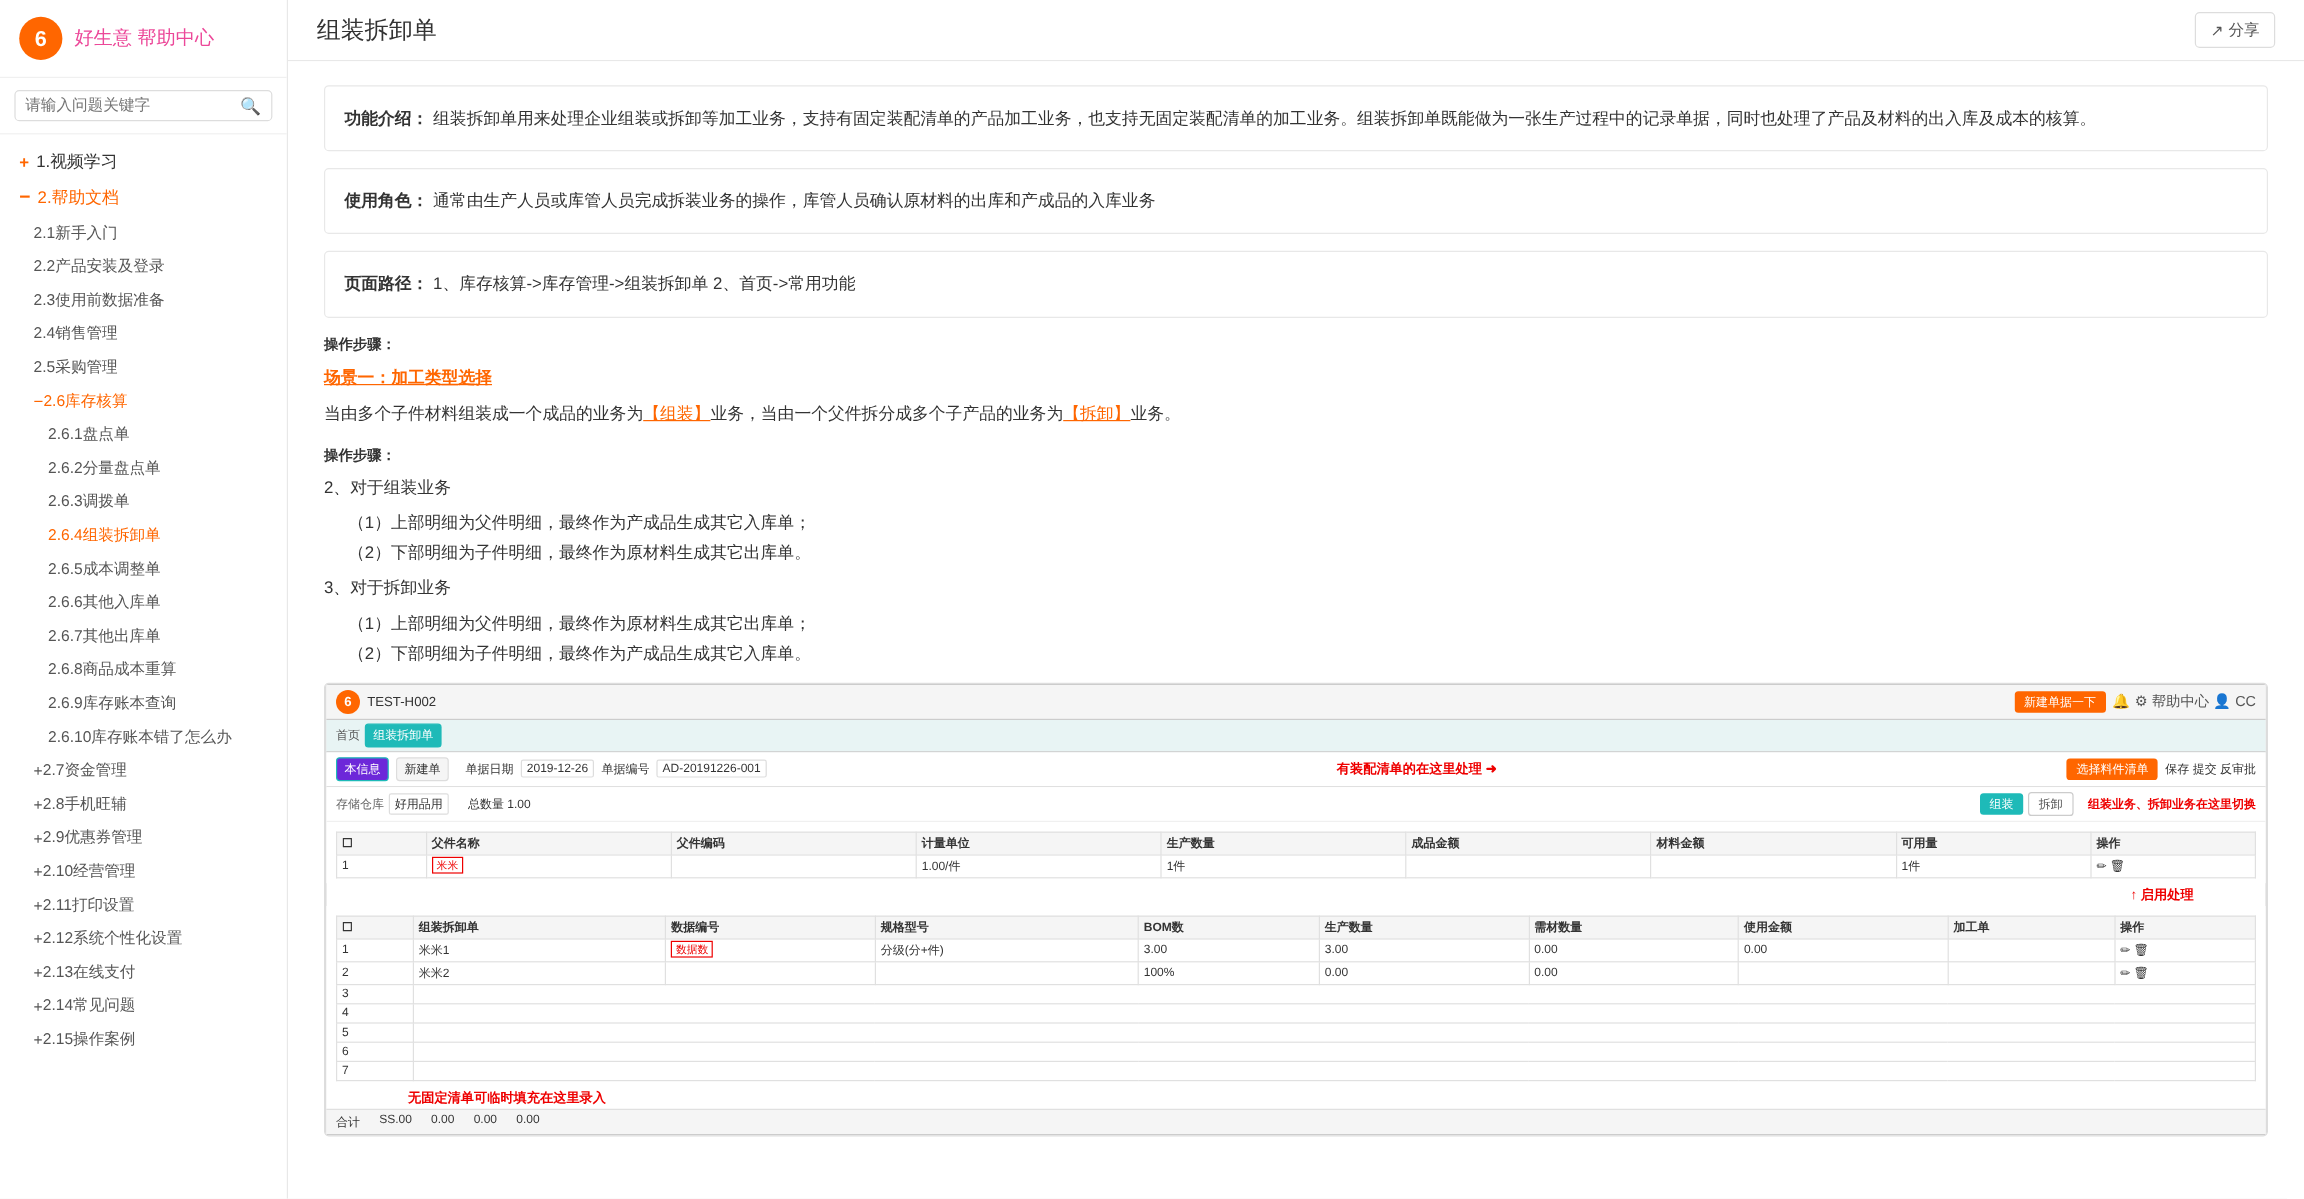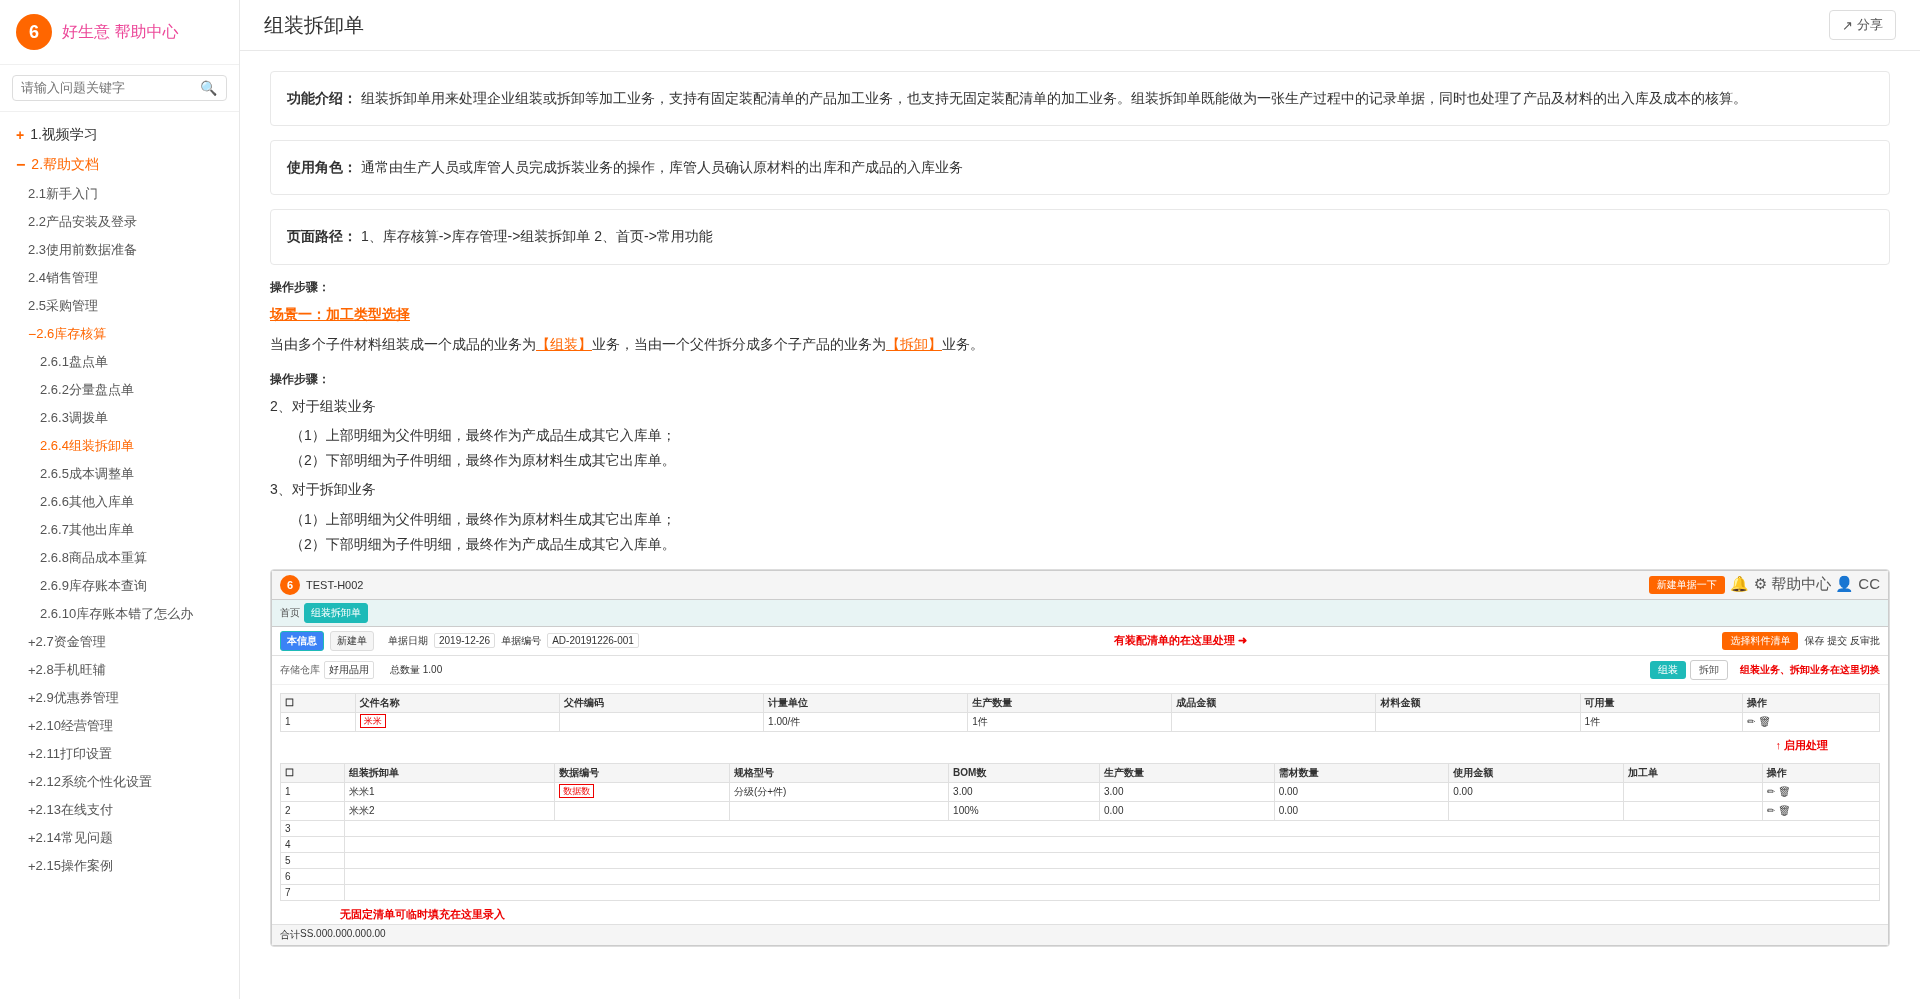--- a/index.html
+++ b/index.html
@@ -431,30 +431,30 @@
     </div>
 
     <div class="screenshot-container" style="margin-top:12px;">
       <div class="mock-screen" style="position:relative; min-height:260px;">
 
         <div class="mock-topbar" style="background:#f5f5f5; border-bottom:1px solid #ccc; display:flex; align-items:center; gap:6px; padding:4px 8px;">
           <span style="background:#ff6600; color:#fff; width:20px; height:20px; border-radius:50%; display:inline-flex; align-items:center; justify-content:center; font-size:11px; font-weight:bold;">6</span>
           <span style="font-size:11px;">TEST-H002</span>
           <span style="flex:1;"></span>
           <button class="mock-orange-btn">新建单据一下</button>
-          <span style="font-size:15px; color:#555;">🔔 ⚙ 帮助中心 👤 CC</span>
+          <span style="font-size:12px; color:#555;">🔔 ⚙ 帮助中心 👤 CC</span>
         </div>
 
         <div style="background:#e8f4f4; border-bottom:1px solid #ccc; padding:3px 8px; display:flex; align-items:center; gap:4px;">
           <span style="font-size:10px; color:#555;">首页</span>
           <span class="mock-tab active">组装拆卸单</span>
         </div>
 
         <div style="background:#fff; border-bottom:1px solid #e0e0e0; padding:4px 8px; display:flex; align-items:center; gap:6px; flex-wrap:wrap;">
-          <span class="mock-tab" style="background:#3b82f6;color:#fff;border-color:#1ebab8;font-weight:bold;">本信息</span>
+          <span class="mock-tab" style="background:#6d28d9;color:#fff;border-color:#1ebab8;">本信息</span>
           <span class="mock-tab">新建单</span>
           <span style="margin-left:8px; font-size:10px;">单据日期</span>
           <span class="mock-input">2019-12-26</span>
           <span style="font-size:10px;">单据编号</span>
           <span class="mock-input">AD-20191226-001</span>
           <span style="flex:1; text-align:center; color:#e00; font-size:11px; font-weight:bold;">有装配清单的在这里处理 ➜</span>
           <button style="background:#ff6600; color:#fff; border:none; border-radius:3px; padding:2px 8px; font-size:10px; cursor:pointer;">选择料件清单</button>
           <span style="font-size:10px;">保存 提交 反审批</span>
         </div>
 
@@ -565,21 +565,21 @@
                   <td colspan="9"></td>
                 </tr>
             </tbody>
           </table>
         </div>
 
         <div style="padding:2px 8px; background:#fff; display:flex; align-items:center;">
           <span style="color:#e00; font-size:11px; font-weight:bold; margin-left:60px;">无固定清单可临时填充在这里录入</span>
         </div>
 
-        <div style="background:#f5f5f5; border-top:1px solid #e0e0e0; padding:3px 8px; display:flex; font-size:10px;">
+        <div style="background:#f5f5f5; border-top:1px solid #e0e0e0; padding:3px 8px; display:flex; gap:16px; font-size:10px;">
           <span>合计</span>
           <span>SS.00</span>
           <span>0.00</span>
           <span>0.00</span>
           <span>0.00</span>
         </div>
       </div>
     </div>
 
   </div>

